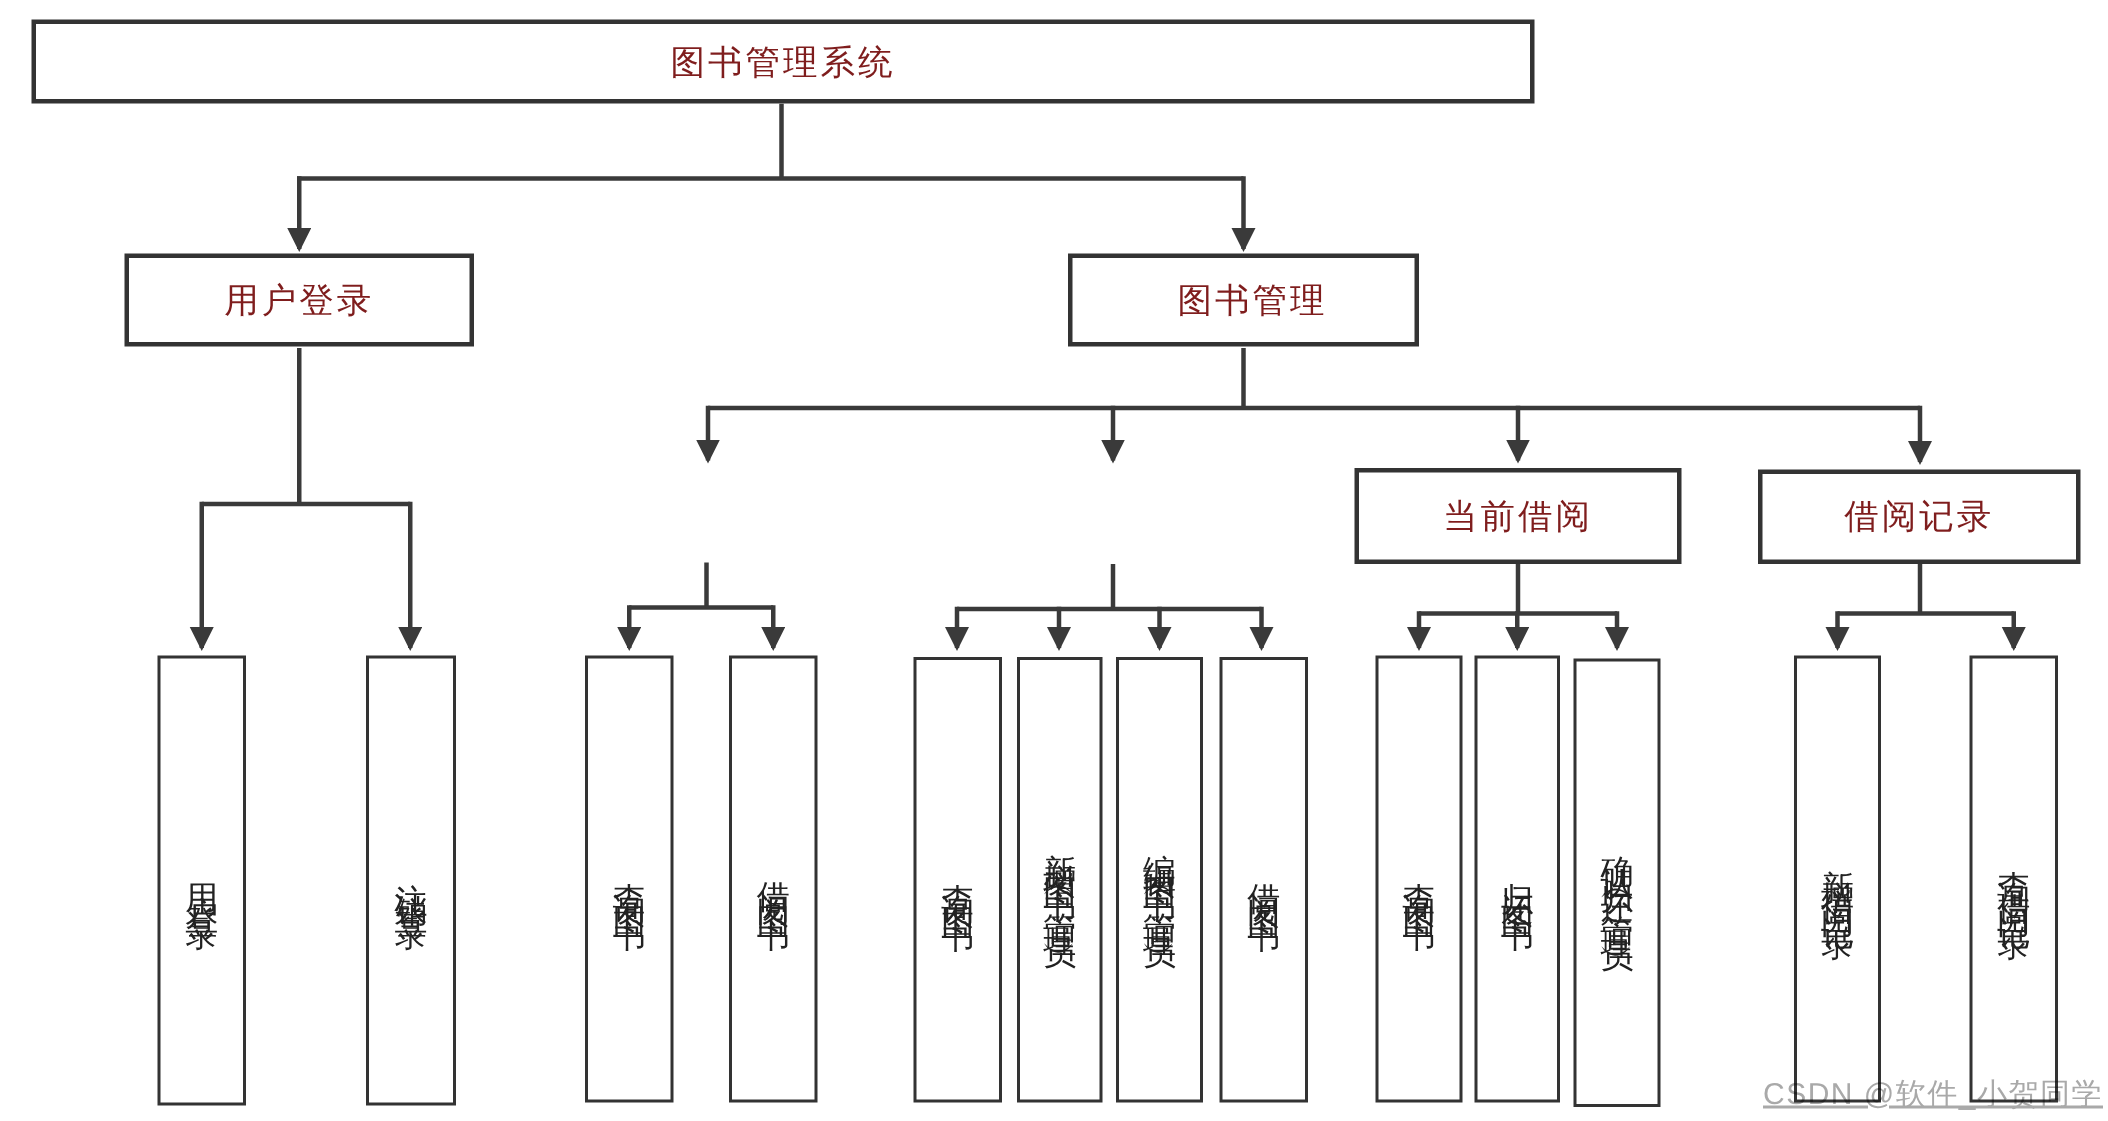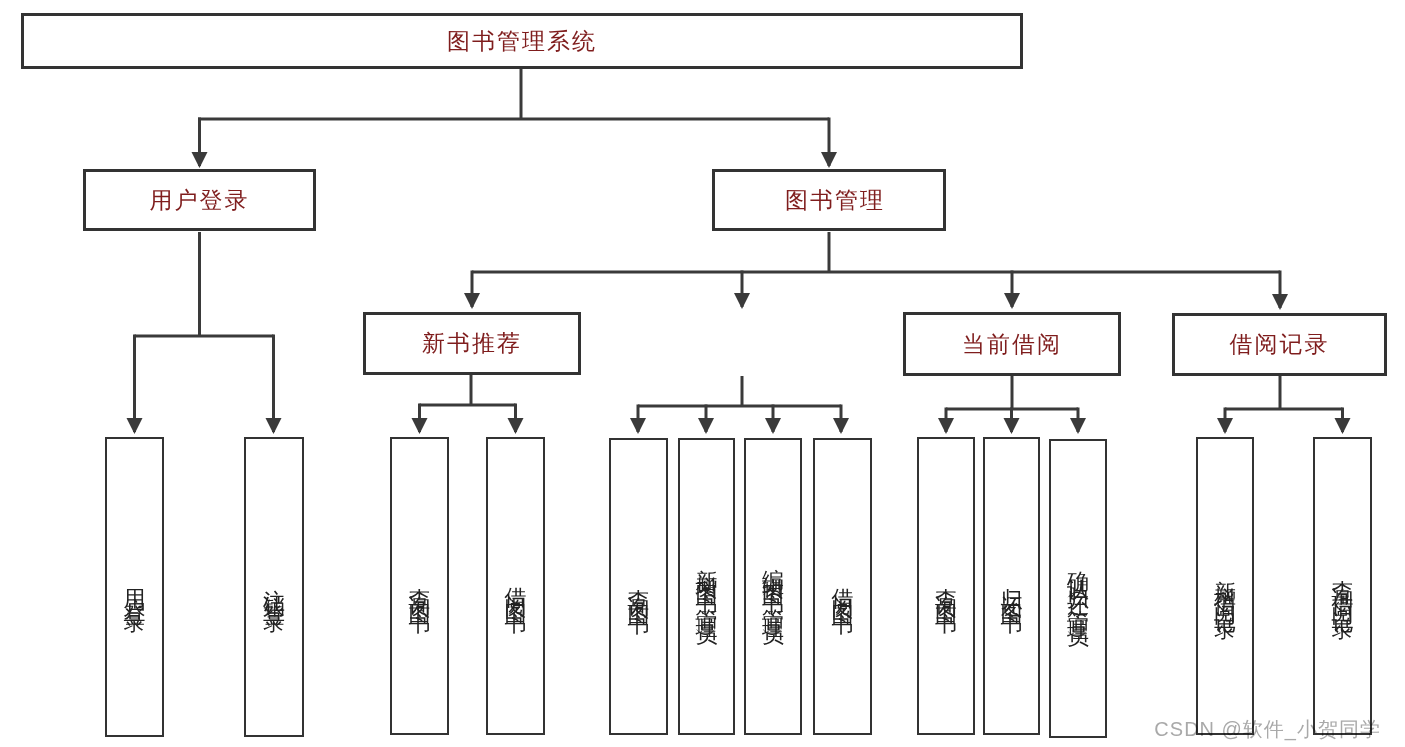--- a/index.html
+++ b/index.html
@@ -41,28 +41,29 @@
   .vbox span {
     writing-mode: vertical-rl;
     text-orientation: mixed;
     font-size: 22px;
     letter-spacing: 8px;
     color: #222222;
     line-height: 1;
   }
   .watermark {
     position: absolute;
-    right: 24px;
+    right: 3px;
     bottom: 4px;
     font-size: 20px;
     letter-spacing: 1px;
     color: #a9a9a9;
     mix-blend-mode: multiply;
     white-space: nowrap;
     z-index: 10;
+    text-decoration: underline;
   }
 </style>
 </head>
 <body>
 
 <div class="canvas">
 
   <svg class="connectors" width="1405" height="747" viewBox="0 0 1405 747">
     <defs>
       <marker id="ah" markerUnits="userSpaceOnUse" markerWidth="18" markerHeight="18" refX="14" refY="8" orient="auto">
@@ -111,21 +112,20 @@
       <path d="M1225,407.5 V432" marker-end="url(#ah)"></path>
       <path d="M1342.5,407.5 V432" marker-end="url(#ah)"></path>
     </g>
   </svg>
 
   <div class="hbox" style="left:21px; top:13px; width:1002px; height:56px;">图书管理系统</div>
 
   <div class="hbox" style="left:83px; top:169px; width:233px; height:62px;">用户登录</div>
   <div class="hbox" style="left:712px; top:169px; width:234px; height:62px;padding-left:12px;">图书管理</div>
 
-  <div class="hbox" style="left:363px; top:312px; width:218px; height:63px;">新书推荐</div>
   <div class="hbox" style="left:903px; top:312px; width:218px; height:64px;">当前借阅</div>
   <div class="hbox" style="left:1172px; top:313px; width:215px; height:63px;">借阅记录</div>
 
   <div class="vbox" style="left:105px; top:437px; width:59px; height:300px;">
     <span>用户登录</span>
   </div>
   <div class="vbox" style="left:244px; top:437px; width:60px; height:300px;">
     <span>注销登录</span>
   </div>
 

